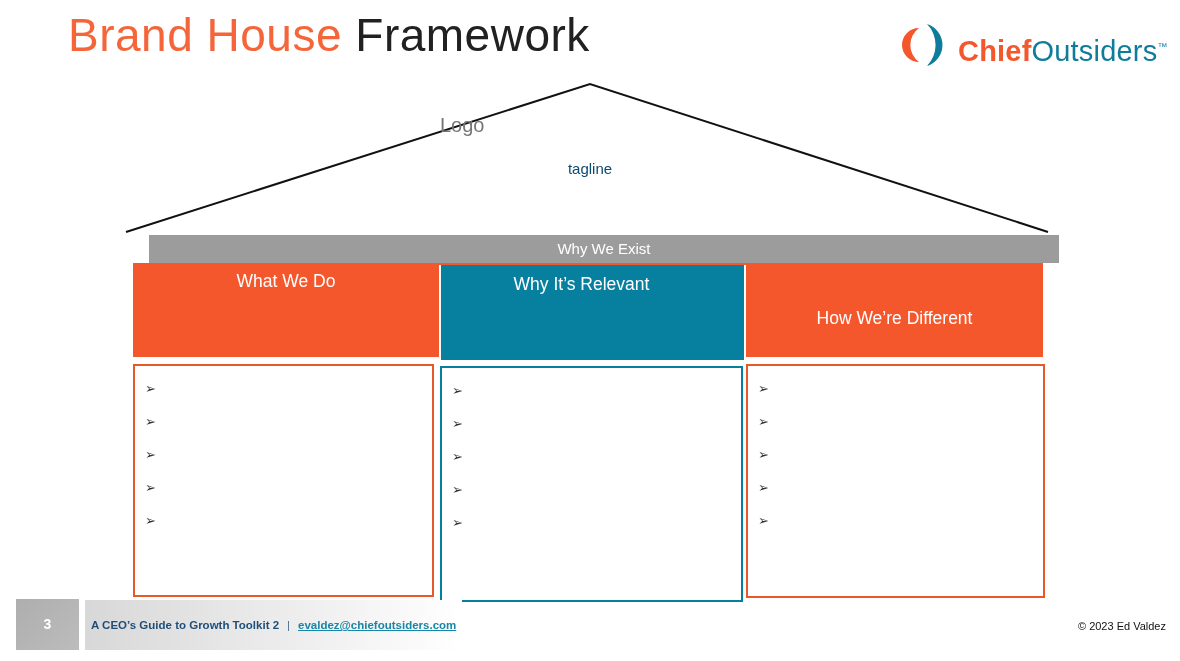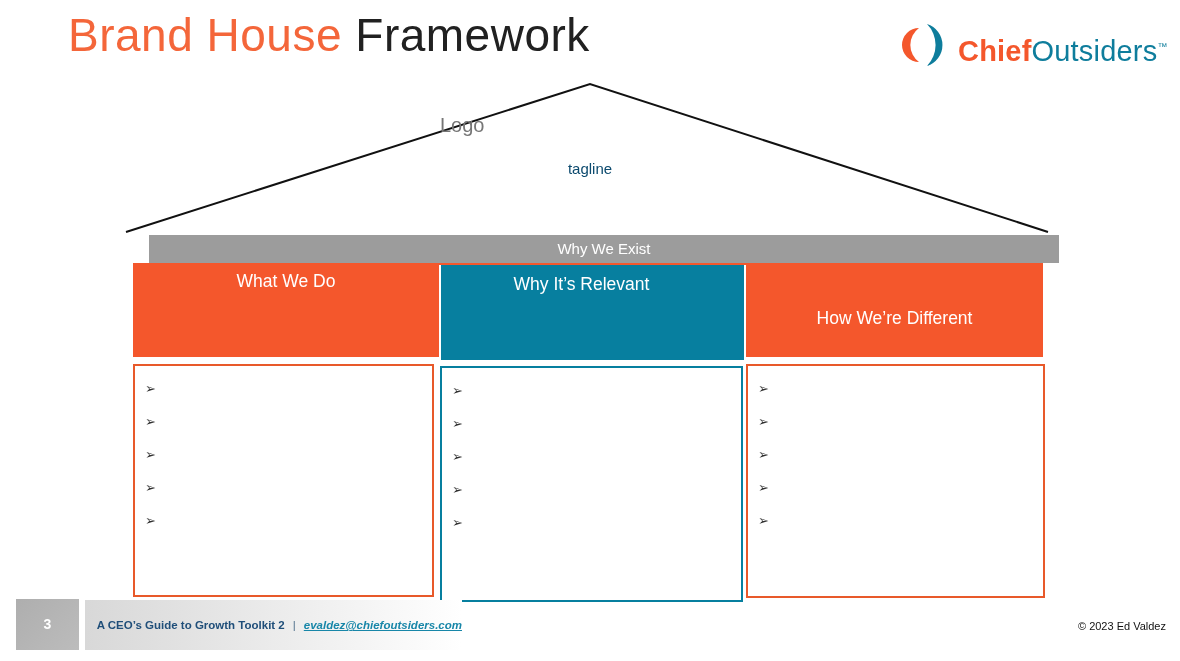--- a/index.html
+++ b/index.html
@@ -54,24 +54,24 @@
   .bullet-box li { height:33px; font-size:13px; color:#2f2f2f; line-height:14px; }
 
   
   .page-box { position:absolute; left:16px; top:599px; width:63px; height:51px;
               background:linear-gradient(135deg,#AEAEAE,#BCBCBC);
               color:#ffffff; font-weight:bold; font-size:14px; text-align:center;
               line-height:51px; }
   .footer-bar { position:absolute; left:85px; top:600px; width:377px; height:50px;
                 background:linear-gradient(to right,#D8D8D8 0%,#EDEDED 55%,#FFFFFF 100%);
                 display:flex; align-items:center; padding-left:6px;
-                font-size:11.5px; white-space:nowrap;justify-content:flex-end; }
+                font-size:11.5px; white-space:nowrap; }
   .footer-bar .toolkit { color:#1F4E79; font-weight:bold; }
   .footer-bar .sep { color:#50708C; margin:0 8px; }
-  .footer-bar a.email { color:#1786A8; font-weight:bold; text-decoration:underline;font-style:italic; }
+  .footer-bar a.email { color:#1786A8; font-weight:bold; text-decoration:underline; }
   .copyright { position:absolute; right:14px; top:620px; font-size:11px; color:#111111;margin-left:28px; }
 </style>
 </head>
 <body>
 
 <div class="slide">
 
   <div class="title">
     <span class="accent">Brand House </span><span class="rest">Framework</span>
   </div>

